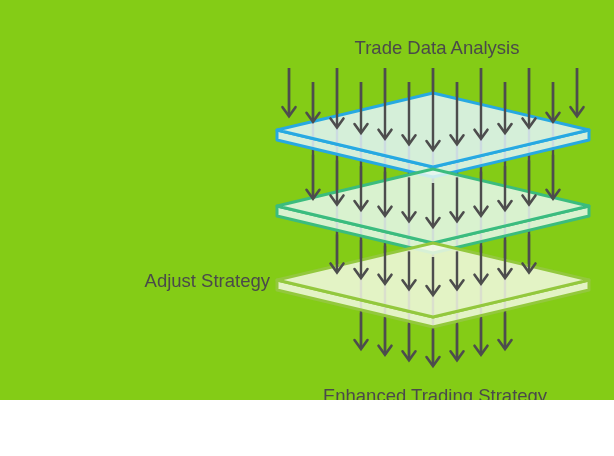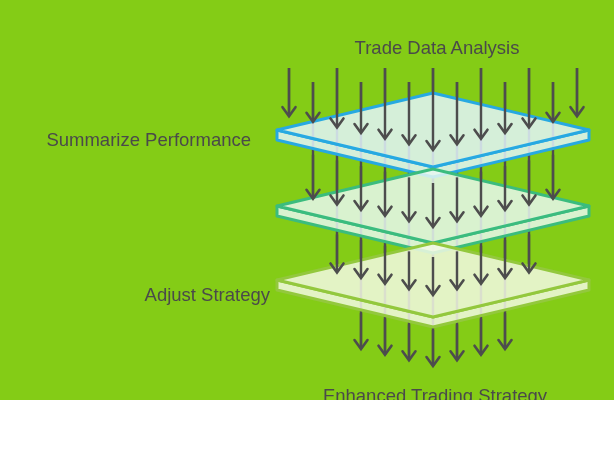--- a/index.html
+++ b/index.html
@@ -31,21 +31,21 @@
     left: 250px;
     width: 374px;
     top: 37px;
     text-align: center;
   }
   .side-label {
     text-align: right;
   }
   .side-label-0 { right: 363px; top: 129px; }
   .side-label-1 { right: 358px; top: 200px; }
-  .side-label-2 { right: 344px; top: 270px; margin-top: 14px; }
+  .side-label-2 { right: 344px; top: 270px; }
   .bottom-text {
     left: 248px;
     width: 374px;
     top: 385px;
     text-align: center;
   }
 </style>
 </head>
 <body>
 
@@ -243,19 +243,18 @@
         </g>
         <g>
           <line x1="505" y1="313.08" x2="505" y2="348.08"></line>
           <path d="M 498.5 340.08 L 505 349.08 L 511.5 340.08" stroke-width="2.6" stroke-linecap="round" stroke-linejoin="miter"></path>
         </g>
       </g>
     </svg>
 
   <div class="diagram-text title-text">Trade Data Analysis</div>
 
-  <div class="diagram-text side-label side-label-0">Summarize Performance</div>
 
 
   <div class="diagram-text side-label side-label-2">Adjust Strategy</div>
 
   <div class="diagram-text bottom-text">Enhanced Trading Strategy</div>
 </div>
 
 </body></html>

